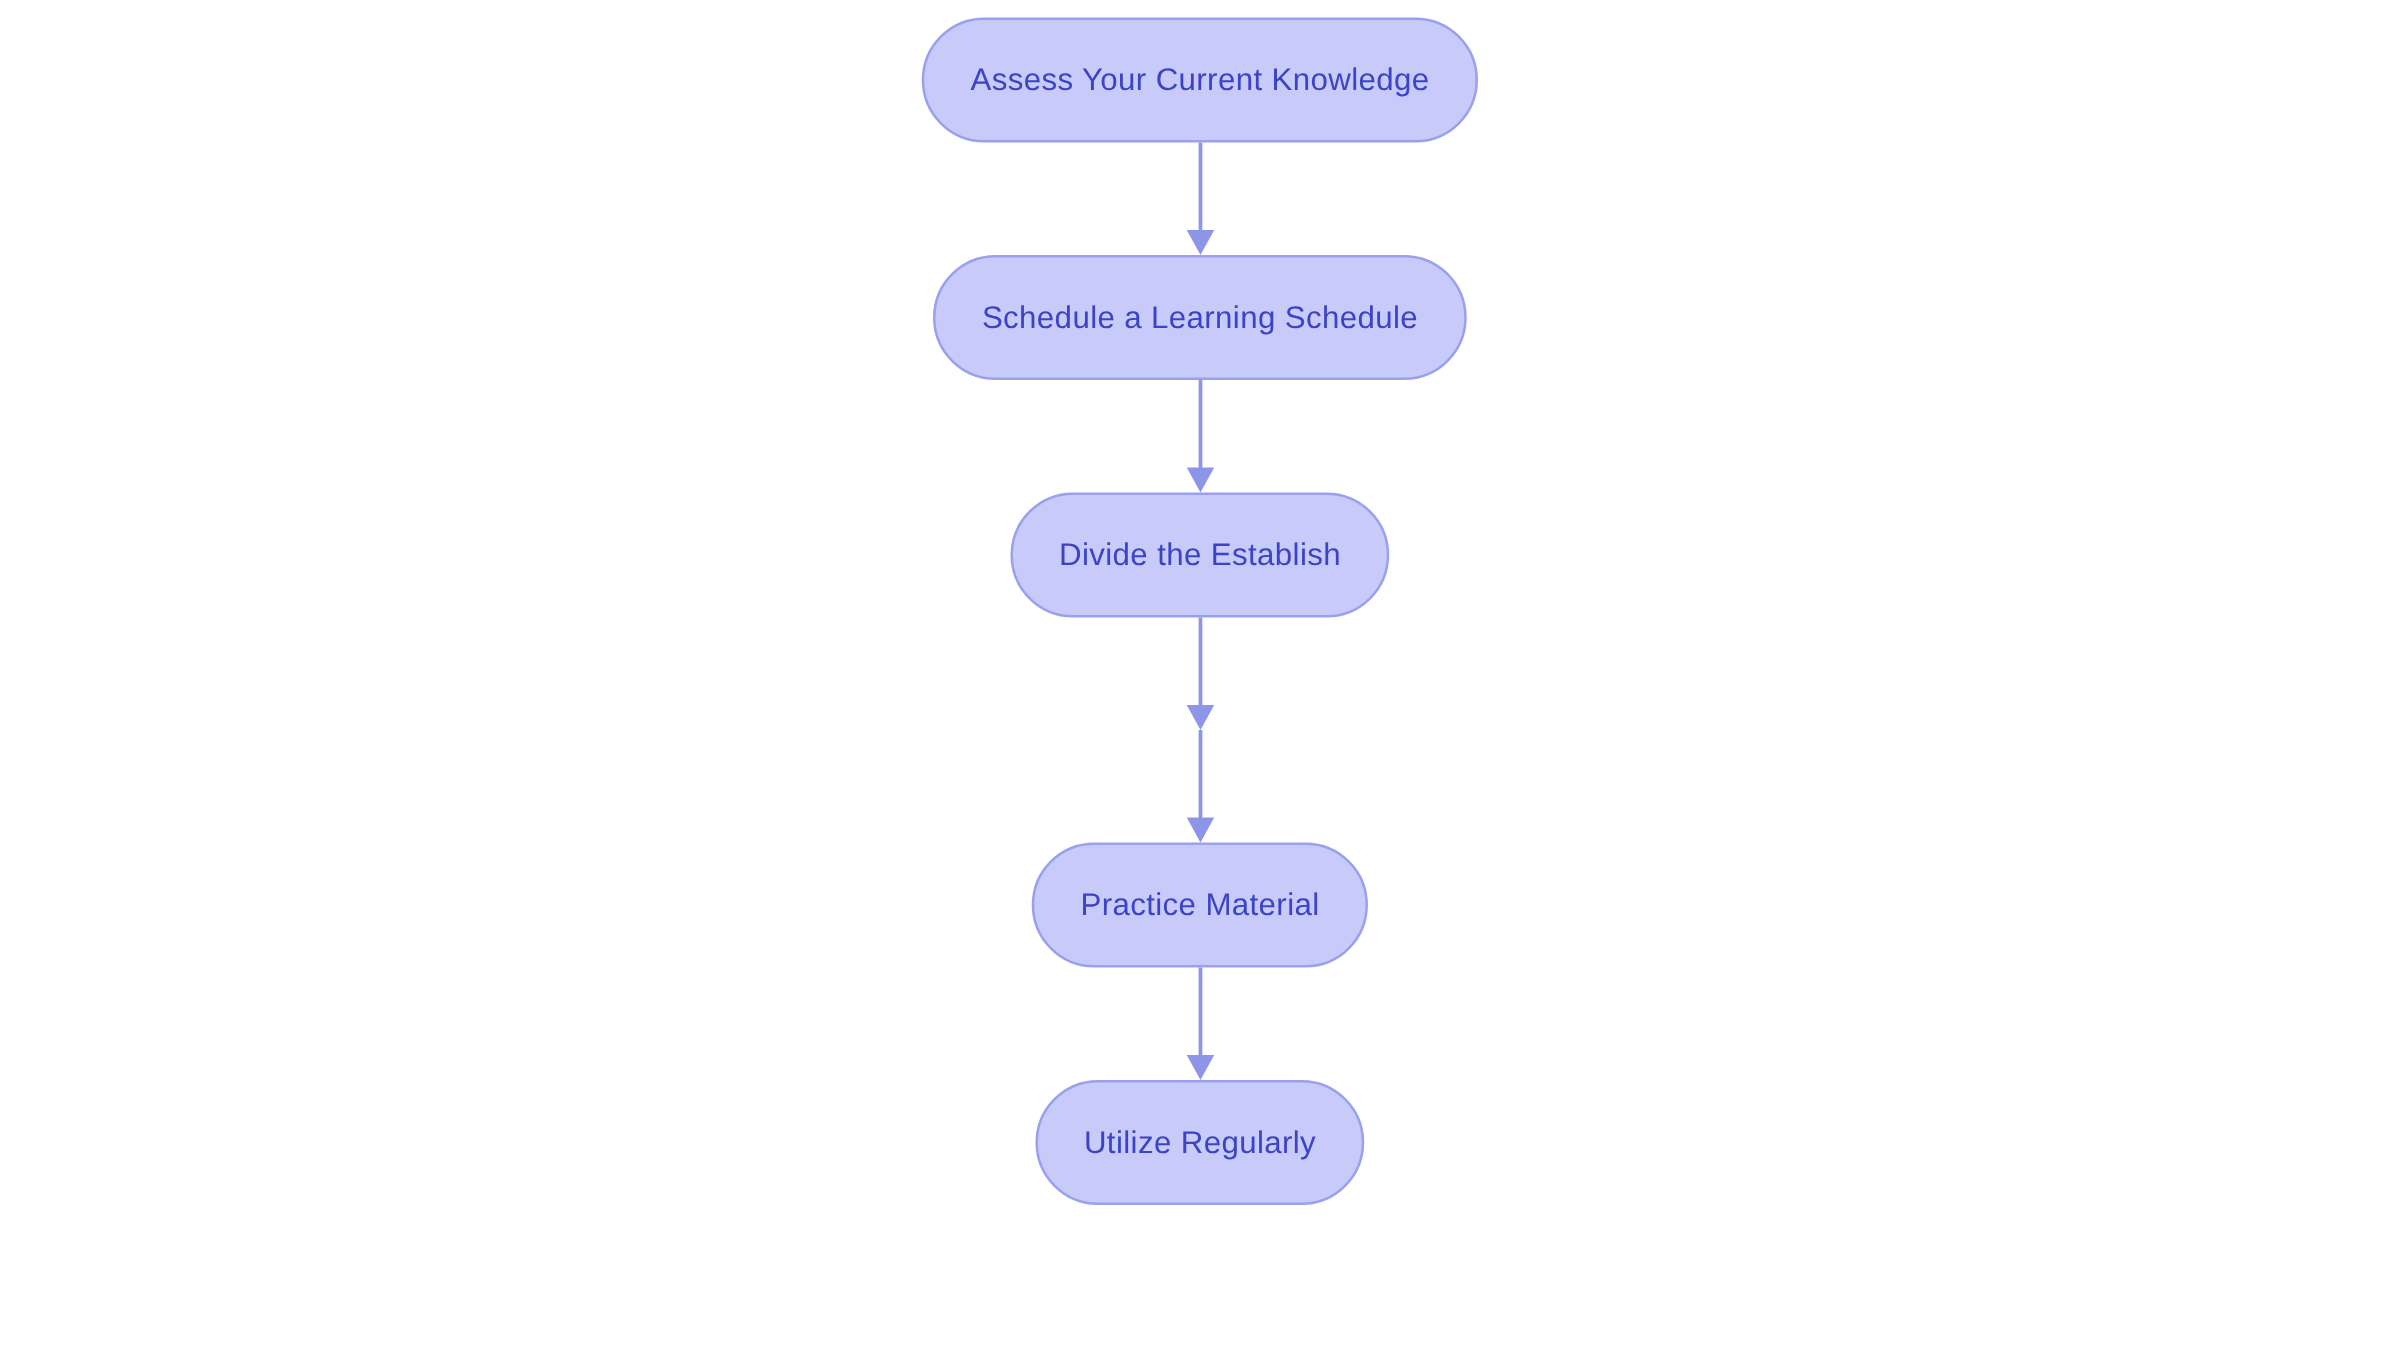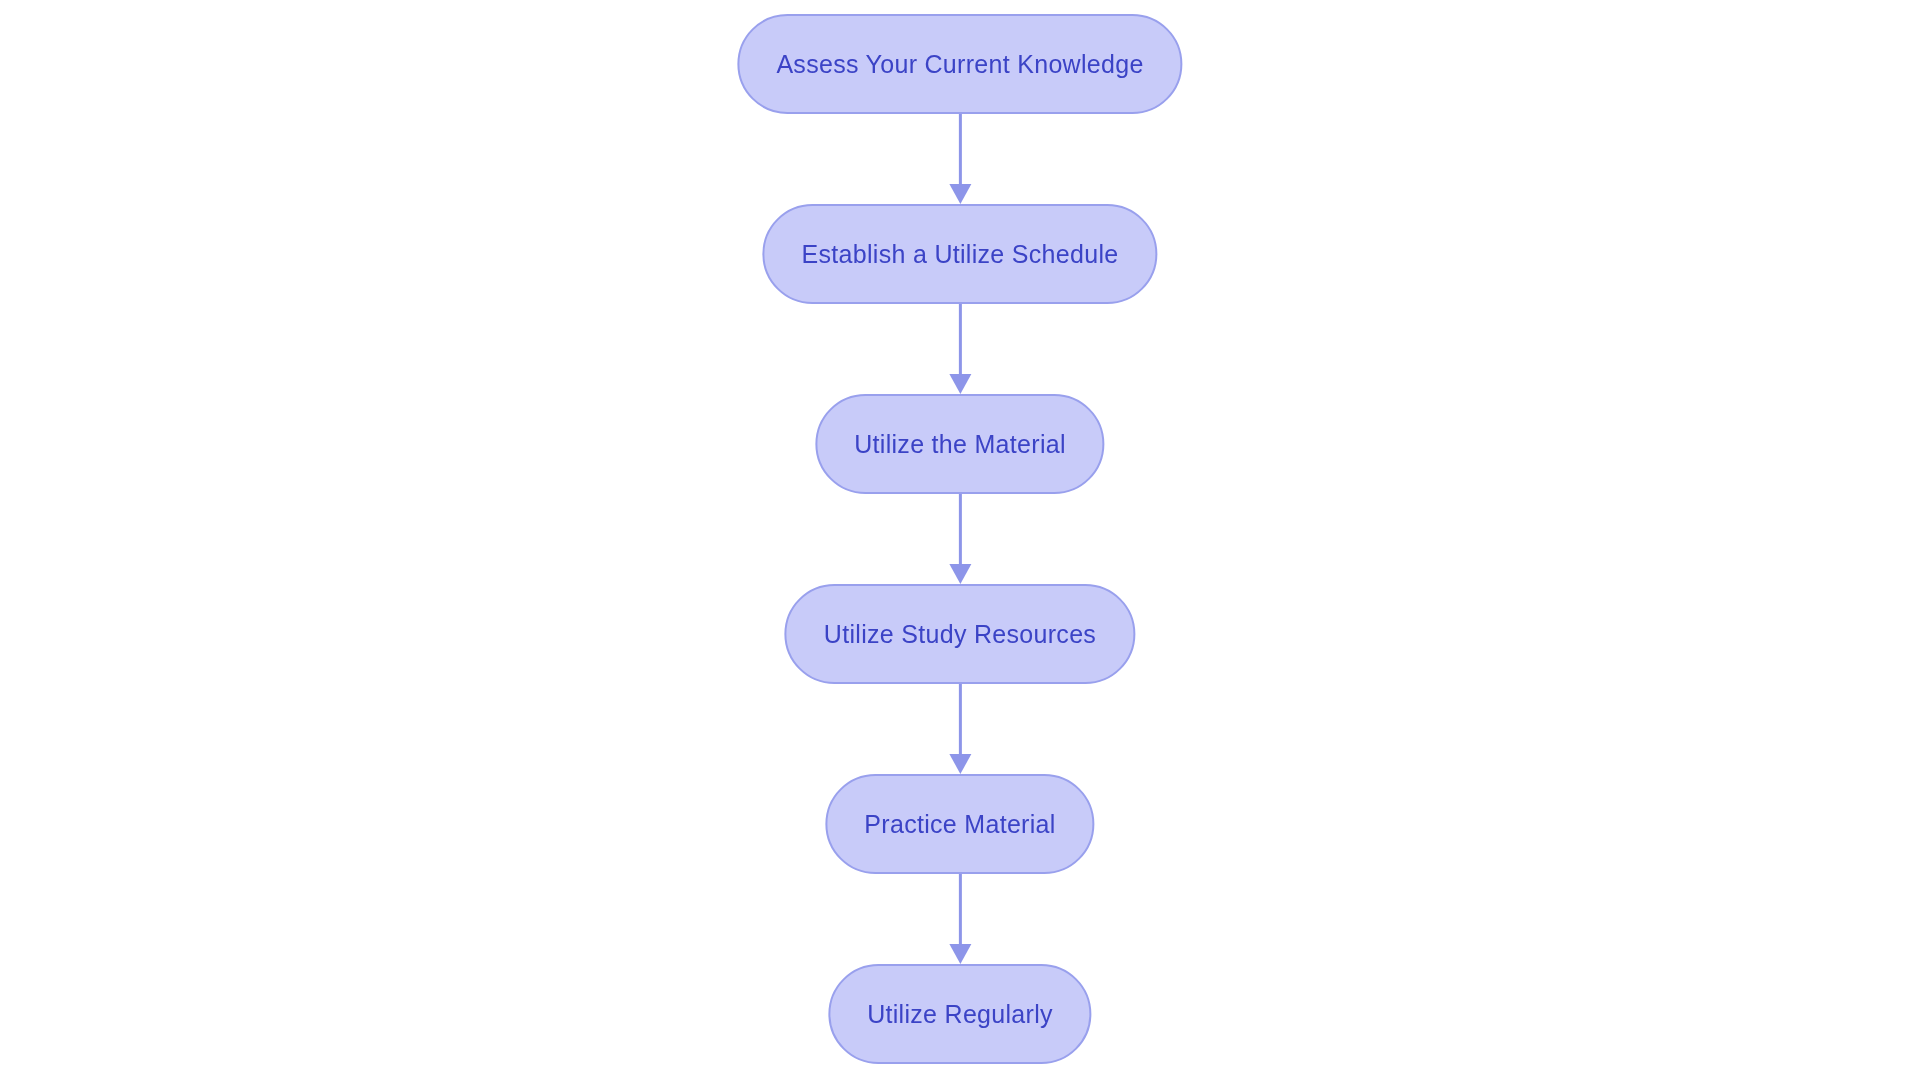--- a/index.html
+++ b/index.html
@@ -82,35 +82,34 @@
 <div class="canvas">
   <div class="flow">
 
     <div class="node">Assess Your Current Knowledge</div>
 
     <div class="arrow">
       <div class="line"></div>
       <div class="head"></div>
     </div>
 
-    <div class="node">Establish a Utilize Schedule</div>
+    <div class="node">Schedule a Learning Schedule</div>
 
     <div class="arrow">
       <div class="line"></div>
       <div class="head"></div>
     </div>
 
-    <div class="node">Utilize the Material</div>
+    <div class="node">Divide the Establish</div>
 
     <div class="arrow">
       <div class="line"></div>
       <div class="head"></div>
     </div>
 
-    <div class="node">Utilize Study Resources</div>
 
     <div class="arrow">
       <div class="line"></div>
       <div class="head"></div>
     </div>
 
     <div class="node">Practice Material</div>
 
     <div class="arrow">
       <div class="line"></div>

